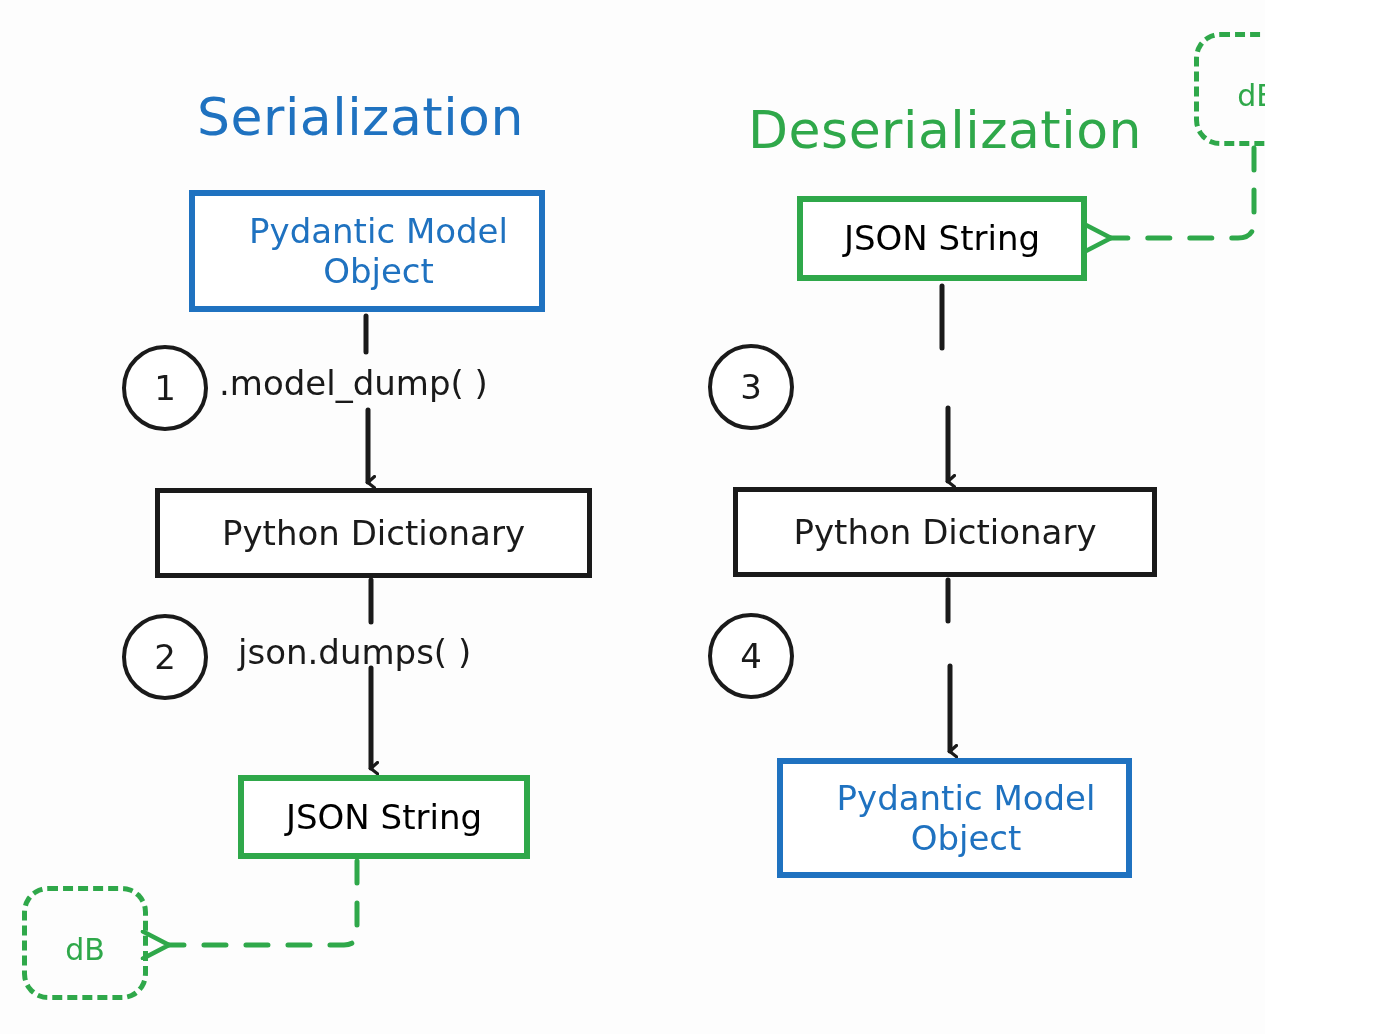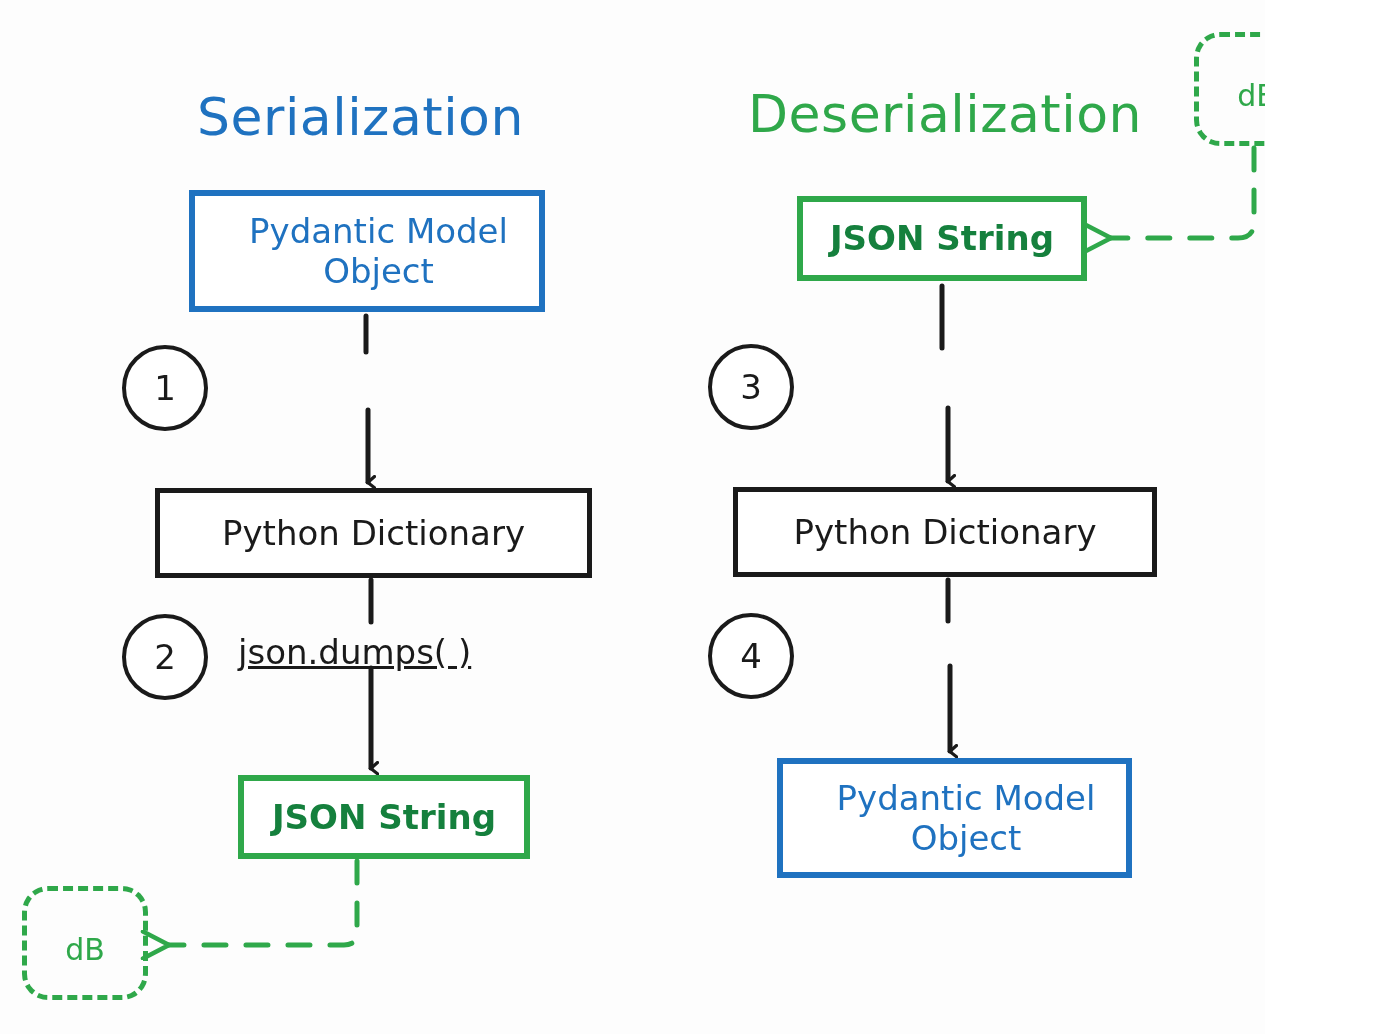--- a/index.html
+++ b/index.html
@@ -25,21 +25,21 @@
   
   .col-title {
     position: absolute;
     font-size: 52px;
     line-height: 1;
     letter-spacing: 0.5px;
     white-space: nowrap;
     font-weight: 500;
   }
   #title-serialization { left: 197px; top: 91px; color: #1f72c0; }
-  #title-deserialization { left: 748px; top: 88px; color: #2fa84a; }
+  #title-deserialization { left: 748px; top: 104px; color: #2fa84a; }
 
   
   .node {
     position: absolute;
     box-sizing: border-box;
     display: flex;
     align-items: center;
     justify-content: center;
     text-align: center;
     background: #ffffff;
@@ -47,21 +47,21 @@
   }
   .node .label {
     font-size: 34px;
     line-height: 1.18;
     font-weight: 500;
     white-space: pre-line;
   }
   .node.blue { border-color: #1f72c0; border-width: 6px; padding-left: 23px; }
   .node.blue .label { color: #1f72c0; }
   .node.green { border-color: #2fa84a; border-width: 6px; }
-  .node.green .label { color: #15803d; font-weight: bold; }
+  .node.green .label { color: #000000; }
   .node.black { border-color: #1a1a1a; border-width: 5px; }
   .node.black .label { color: #1a1a1a; }
 
   #node-pydantic-left { left: 189px; top: 190px; width: 356px; height: 122px; }
   #node-dict-left     { left: 155px; top: 488px; width: 437px; height: 90px;  }
   #node-json-left     { left: 238px; top: 775px; width: 292px; height: 84px;  }
   #node-json-right    { left: 797px; top: 196px; width: 290px; height: 85px;  }
   #node-dict-right    { left: 733px; top: 487px; width: 424px; height: 90px;  }
   #node-pydantic-right{ left: 777px; top: 758px; width: 355px; height: 120px; }
 
@@ -106,21 +106,21 @@
   .step-label {
     position: absolute;
     font-size: 34px;
     color: #1a1a1a;
     white-space: nowrap;
     font-weight: 500;
   }
   #step-1 { left: 122px; top: 345px; }
   #step-1-label { left: 219px; top: 363px; }
   #step-2 { left: 122px; top: 614px; }
-  #step-2-label { left: 238px; top: 632px; text-decoration: underline; }
+  #step-2-label { left: 238px; top: 632px; }
   #step-3 { left: 708px; top: 344px; }
   #step-3-label { left: 817px; top: 362px; }
   #step-4 { left: 708px; top: 613px; }
   #step-4-label { left: 800px; top: 631px; }
 
   
   #links {
     position: absolute;
     left: 0; top: 0;
     width: 1384px;
@@ -205,20 +205,21 @@
     <span class="label hand">dB</span>
   </div>
 
   <div class="db-box" id="db-bottom-left">
     <span class="label hand">dB</span>
   </div>
 
   <div class="step" id="step-1">
     <span class="num hand">1</span>
   </div>
+  <div class="step-label hand" id="step-1-label">.model_dump( )</div>
 
   <div class="step" id="step-2">
     <span class="num hand">2</span>
   </div>
   <div class="step-label hand" id="step-2-label">json.dumps( )</div>
 
   <div class="step" id="step-3">
     <span class="num hand">3</span>
   </div>
 

